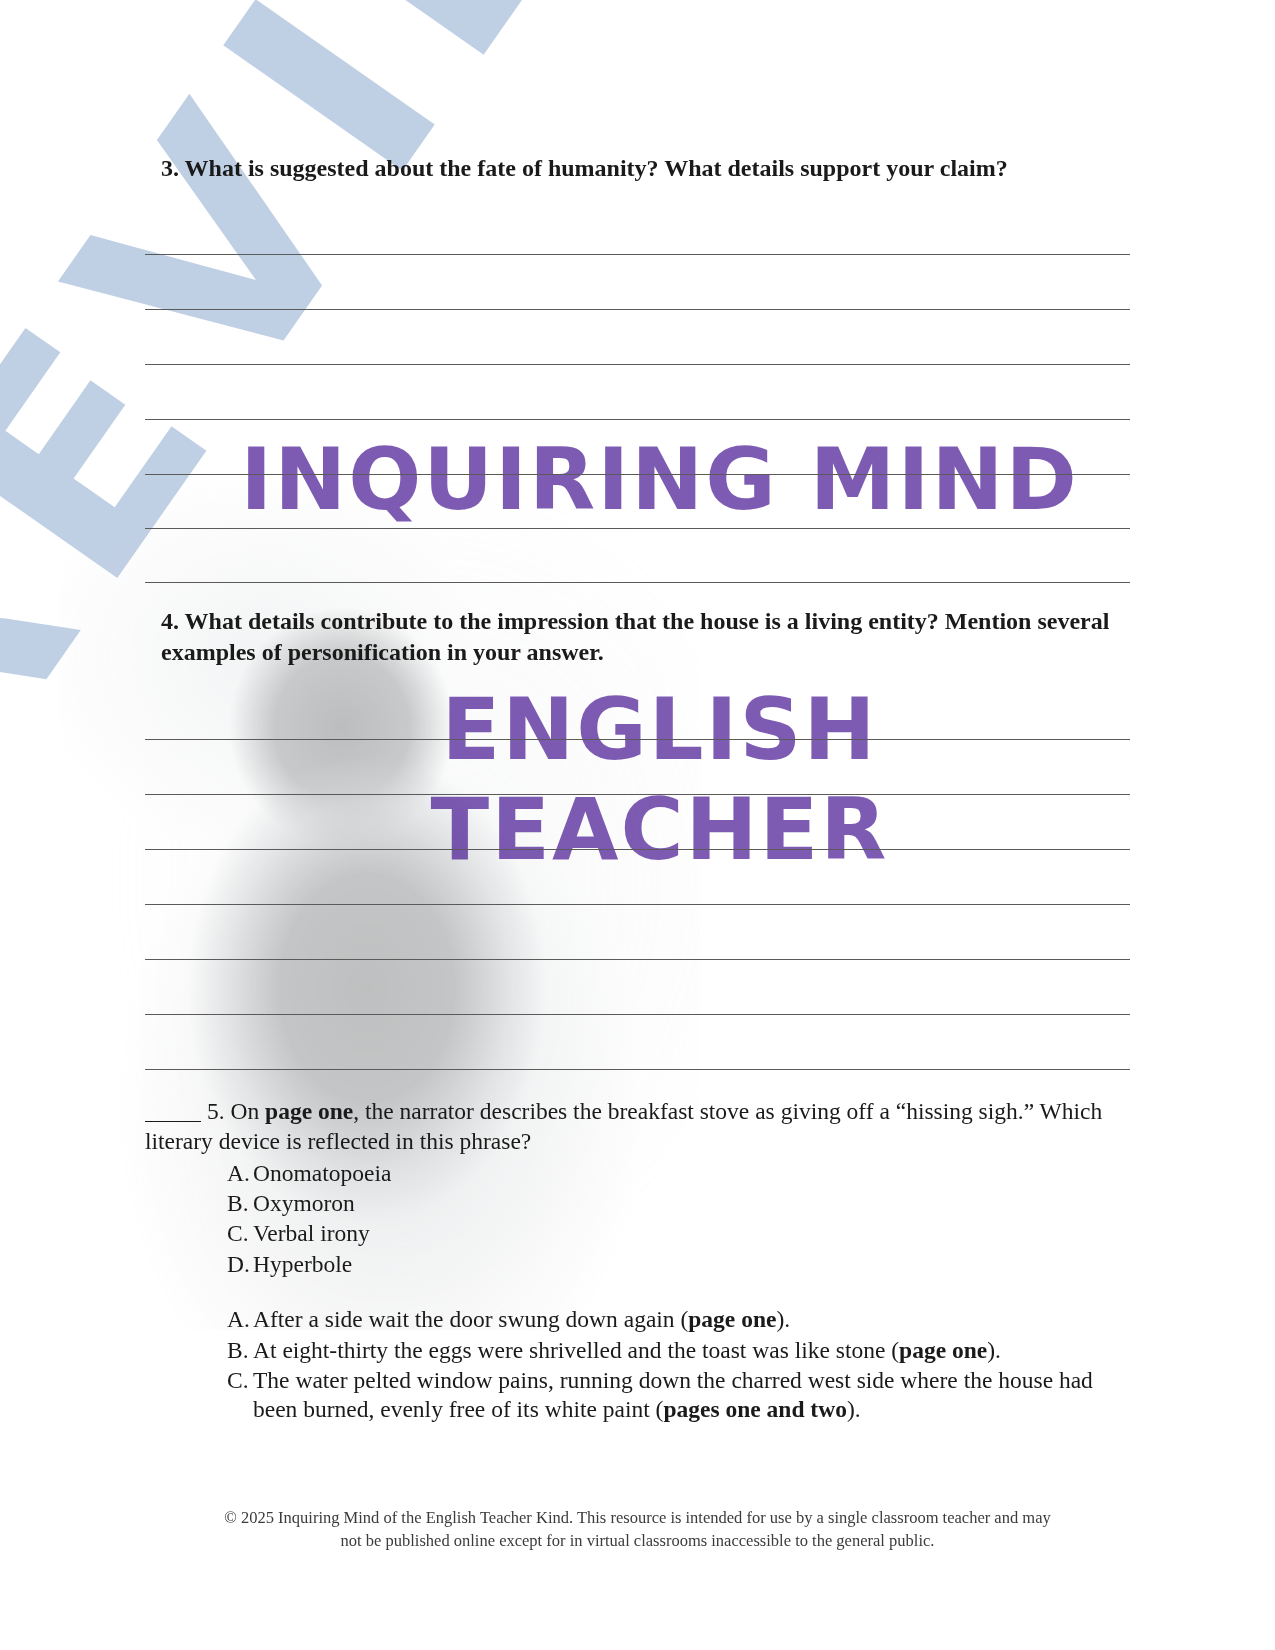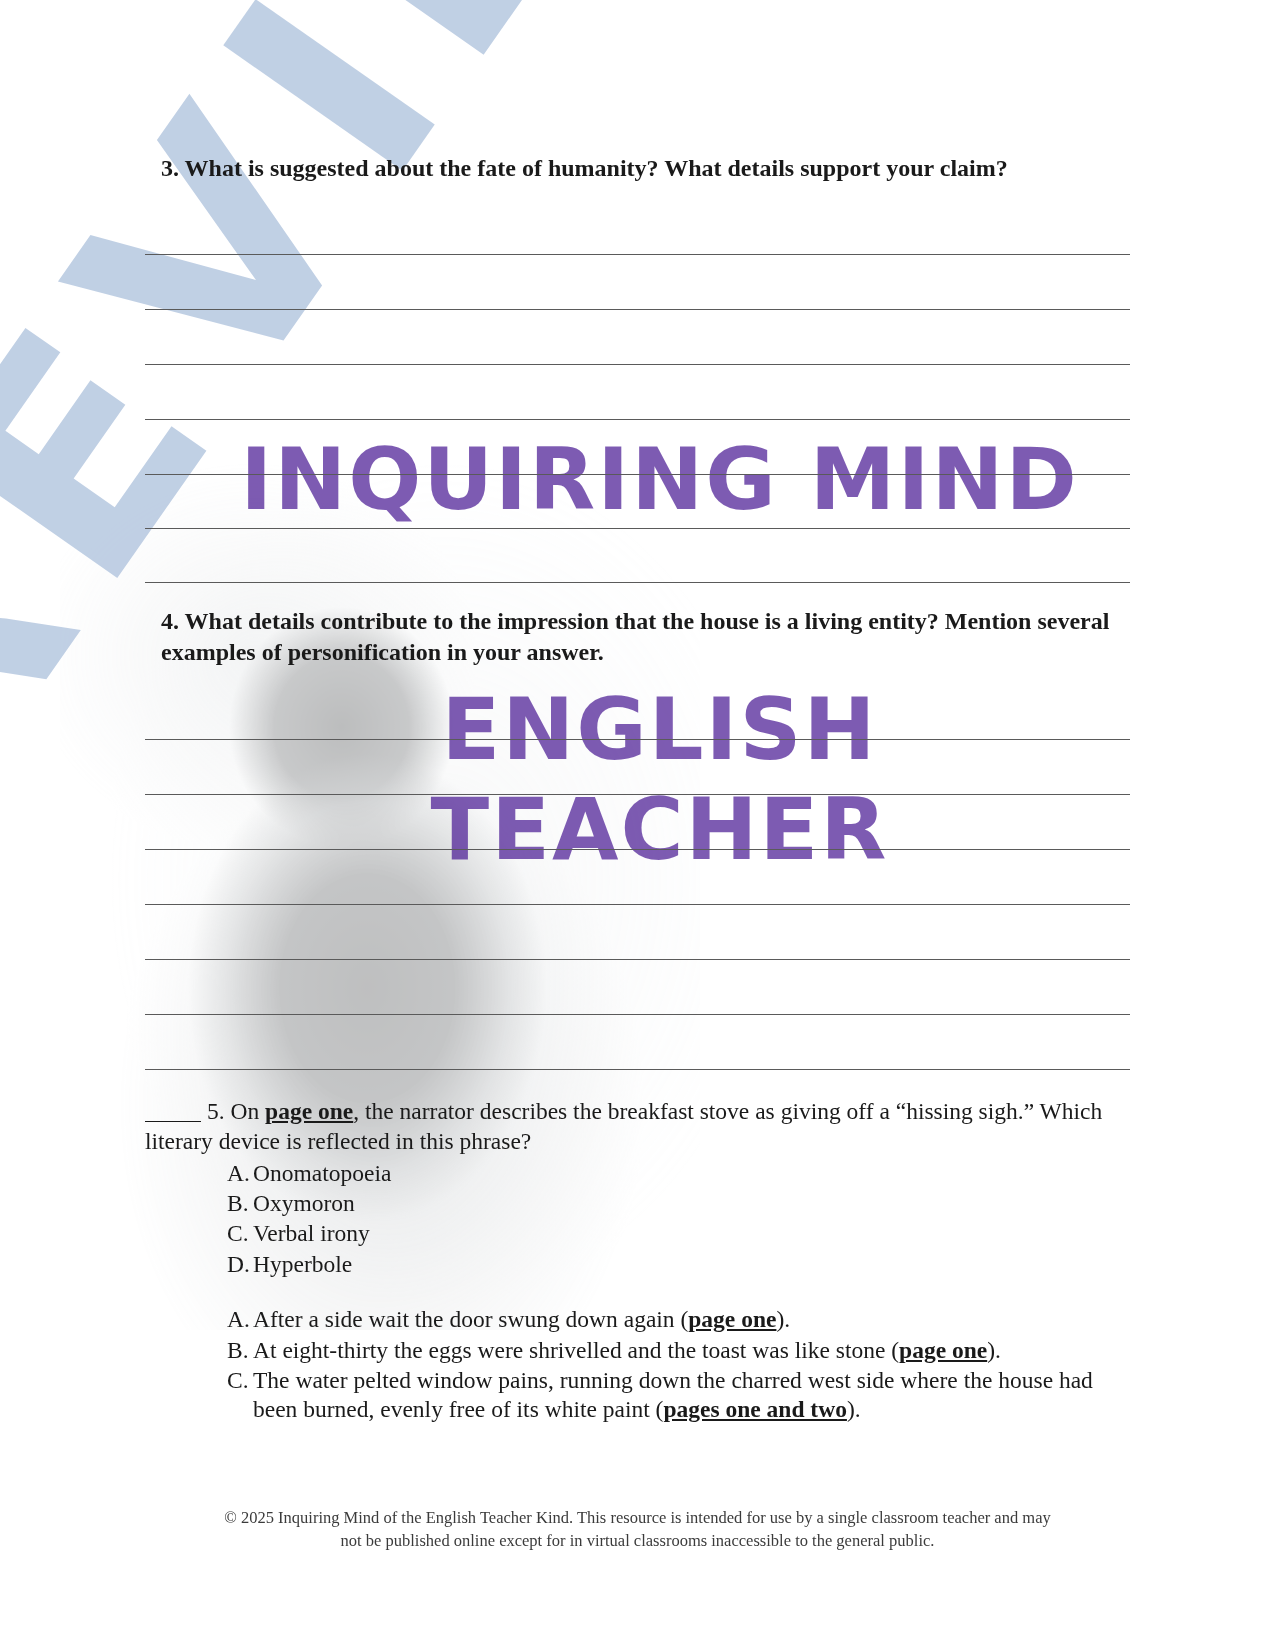--- a/index.html
+++ b/index.html
@@ -141,21 +141,21 @@
     left: 0;
     right: 0;
     bottom: 98px;
     z-index: 6;
     text-align: center;
     font-size: 16.5px;
     line-height: 1.35;
     color: #3b3b3b;
   }
   .footer div { padding: 0 106px; }
-  strong { font-weight: bold; text-decoration: underline; }
+  strong { font-weight: bold; }
 </style>
 </head>
 <body>
 
 <div class="page">
 
   <div class="wm-layer">
     <div class="wm-photo"></div>
     <div class="wm-text wm-l1">INQUIRING MIND</div>
     <div class="wm-text wm-l3">ENGLISH</div>

